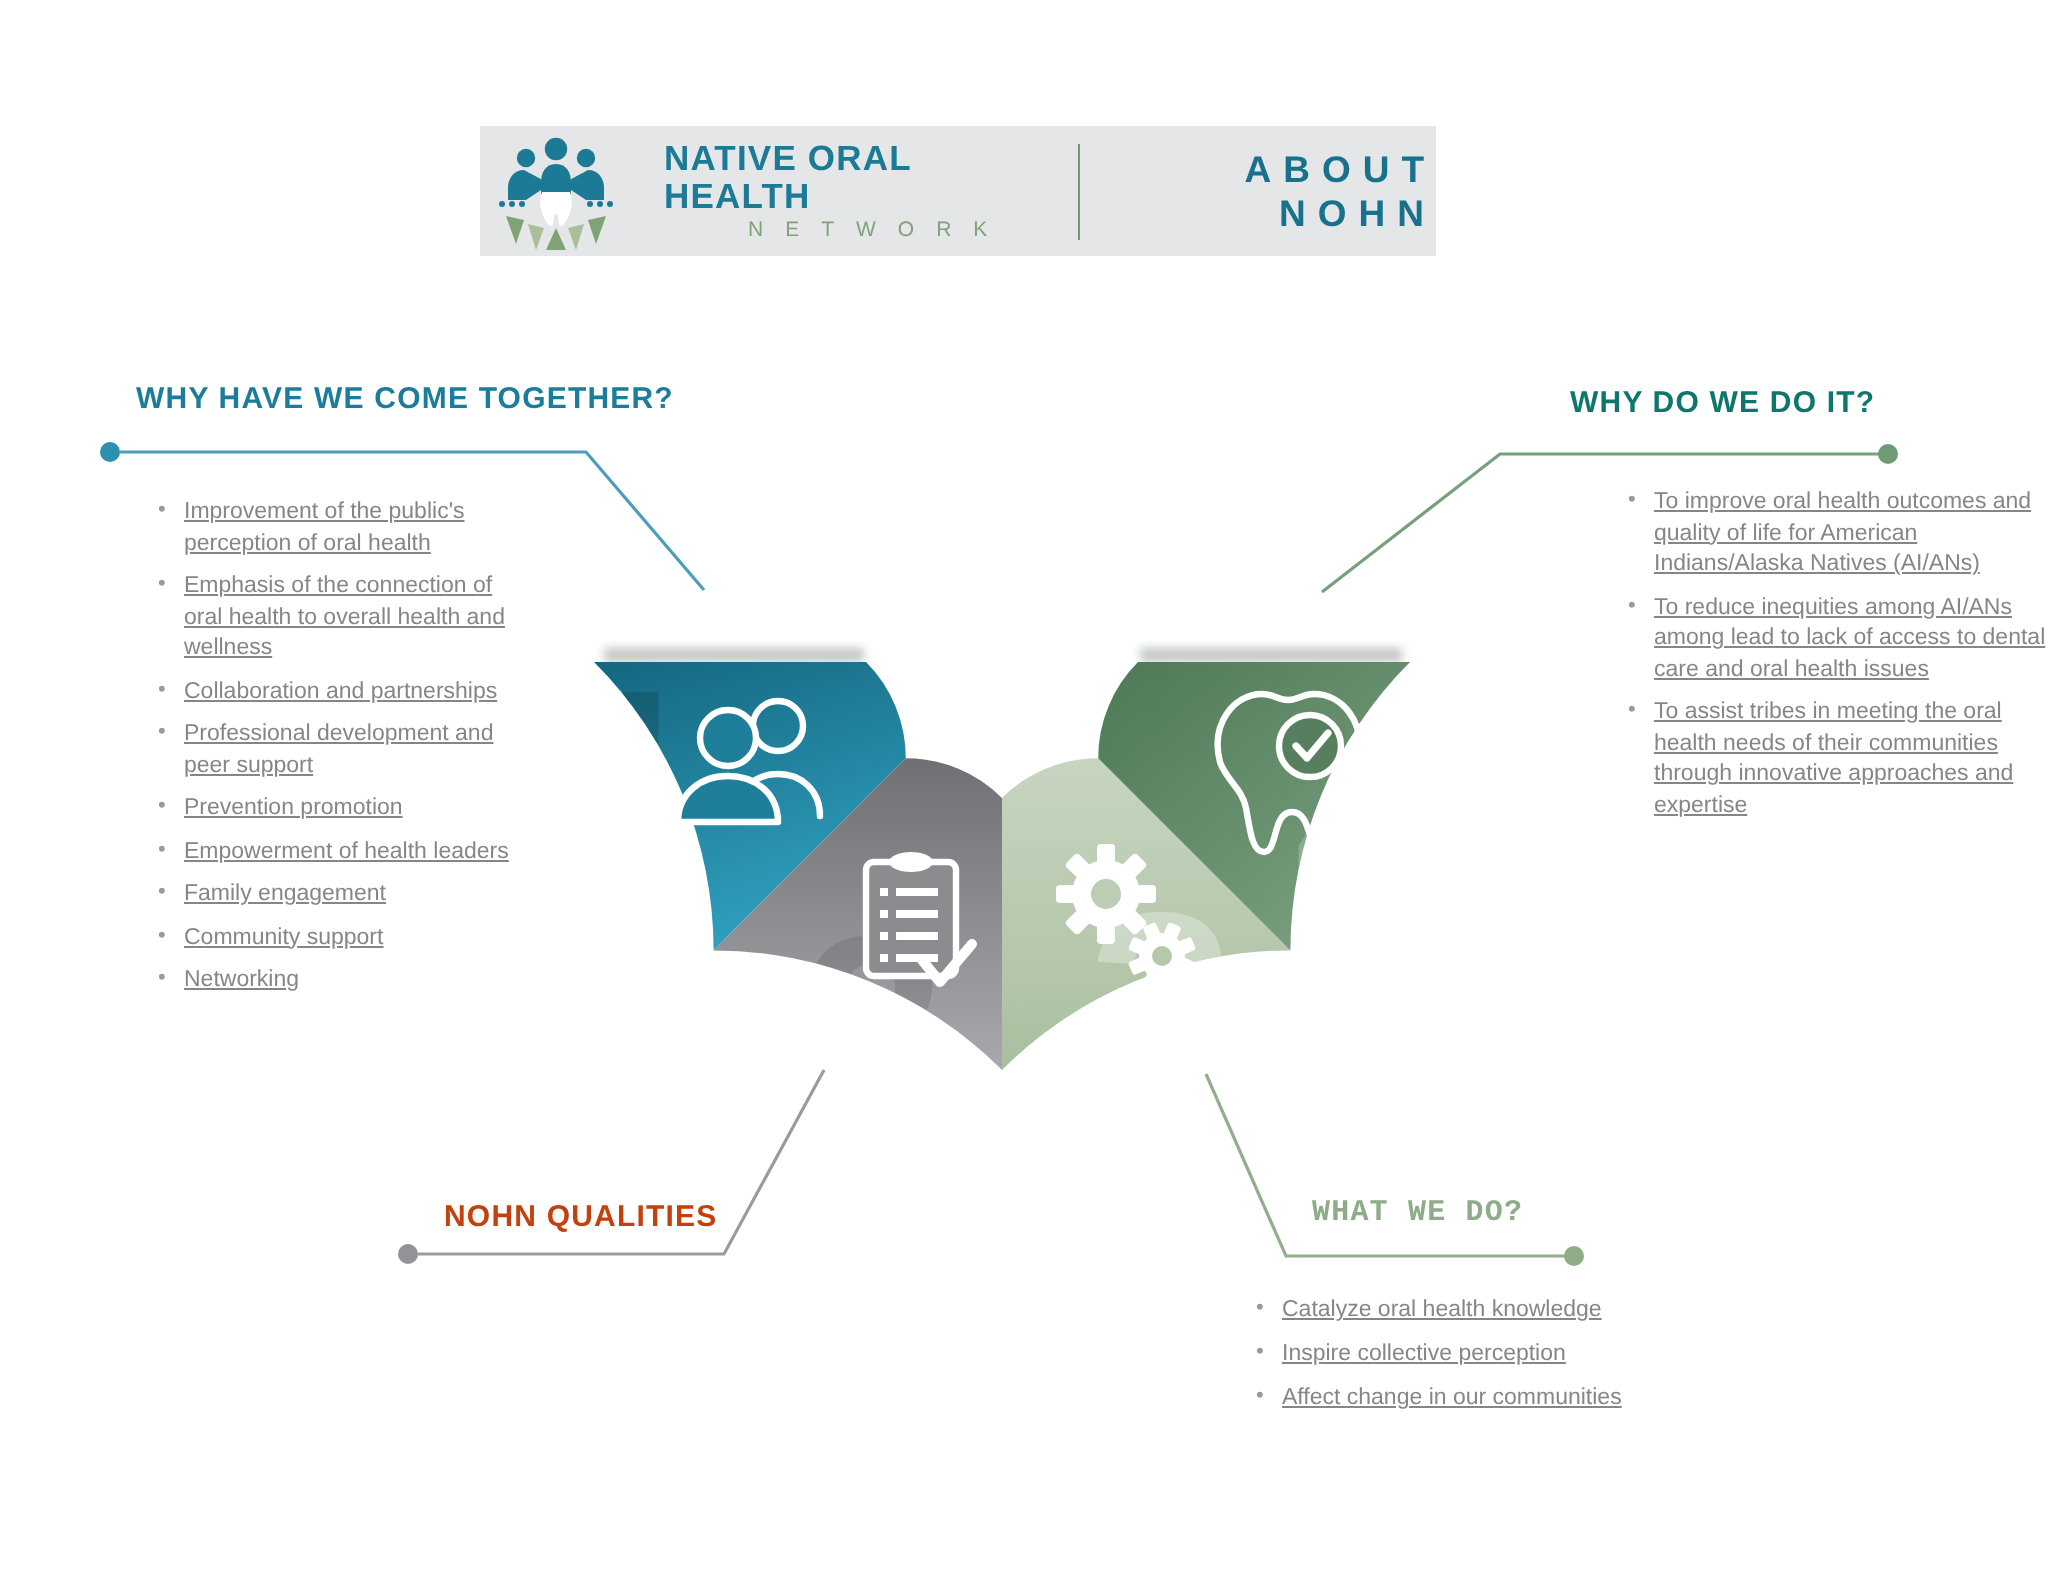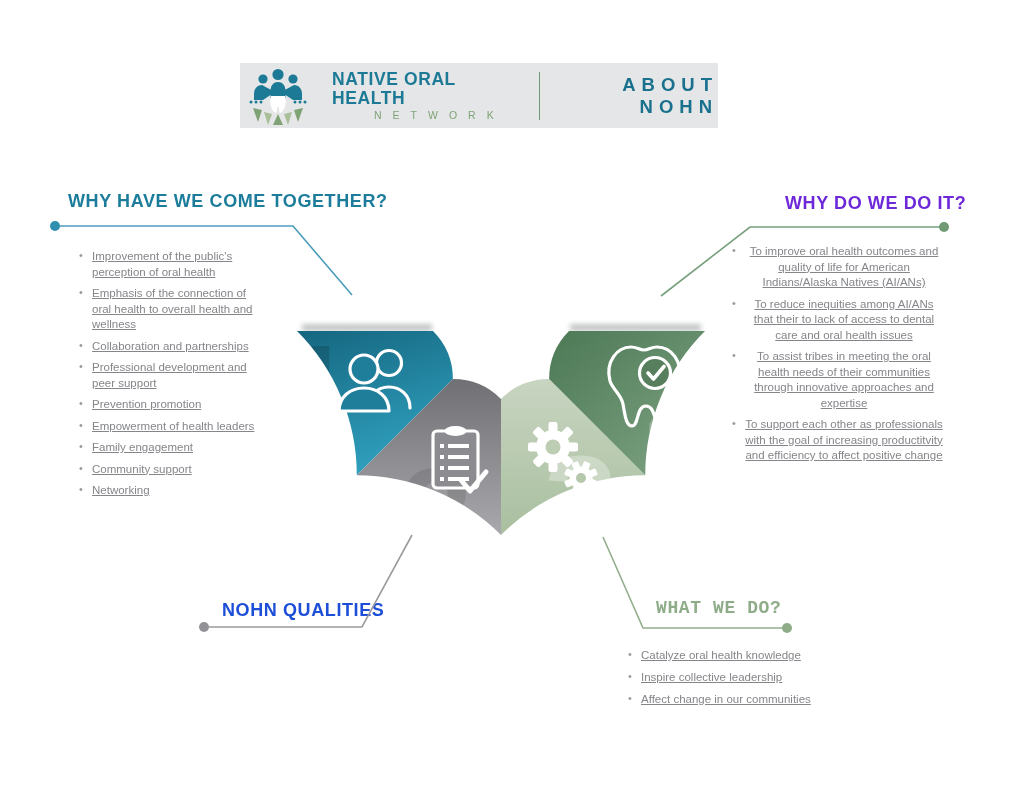--- a/index.html
+++ b/index.html
@@ -8,31 +8,31 @@
   
   .banner{position:absolute;left:240px;top:63px;width:478px;height:65px;background:#e5e6e7;
           display:flex;align-items:center;gap:20px;}
   .logo-icon{margin-left:6px;flex:0 0 auto;}
   .logo-text{margin-left:2px;width:196px;}
   .logo-title{color:#1d7a96;font-weight:bold;font-size:17.5px;letter-spacing:0.6px;line-height:19px;}
   .logo-sub{color:#7fa378;font-size:10.5px;letter-spacing:11px;padding-left:42px;margin-top:1px;}
   .banner-divider{width:2px;height:48px;background:#6f9a74;margin-left:14px;}
   .about-title{color:#19718d;font-weight:bold;font-size:18.5px;letter-spacing:6px;margin-left:18px;text-align:right;}
   
-  .sec-h{position:absolute;font-weight:bold;font-size:18px;letter-spacing:0.6px;white-space:nowrap;}
+  .sec-h{position:absolute;font-weight:bold;font-size:15px;letter-spacing:0.6px;white-space:nowrap;}
   .h-teal{color:#1b7d9b;}
-  .h-green{color:#6d28d9;}
-  .h-gray{color:#1d4ed8;}
+  .h-green{color:#0f766e;}
+  .h-gray{color:#c2410c;}
   .h-sage{color:#8fac88;font-family:Liberation Mono, monospace;}
   .sec-list{position:absolute;list-style:none;margin:0;padding:0;
             font-size:11.5px;line-height:15.5px;color:#85868a;}
   .sec-list li{margin-bottom:6px;padding-left:14px;position:relative;text-decoration:underline;}
   .sec-list li::before{content:"\2022";position:absolute;left:1px;top:-1px;color:#9a9a9e;font-size:11px;}
   .list-tl{left:78px;top:249px;width:185px;}
-  .list-tr{left:731px;top:244px;width:212px;text-align:center;}
+  .list-tr{left:813px;top:244px;width:212px;}
   .list-bl{left:208px;top:643px;width:195px;}
   .list-br{left:627px;top:648px;width:265px;}
   .list-br li{margin-bottom:6.5px;}
   .diagram-svg{position:absolute;left:0;top:0;}
   .seg-num{font-family:"Liberation Sans",sans-serif;font-weight:bold;font-size:132px;}
 </style>
 </head>
 <body>
 
 <div class="page">
@@ -82,29 +82,28 @@
     <li>Professional development and peer support</li>
     <li>Prevention promotion</li>
     <li>Empowerment of health leaders</li>
     <li>Family engagement</li>
     <li>Community support</li>
     <li>Networking</li>
   </ul>
 
   <ul class="sec-list list-tr">
     <li>To improve oral health outcomes and quality of life for American Indians/Alaska Natives (AI/ANs)</li>
-    <li>To reduce inequities among AI/ANs that their to lack of access to dental care and oral health issues</li>
+    <li>To reduce inequities among AI/ANs among lead to lack of access to dental care and oral health issues</li>
     <li>To assist tribes in meeting the oral health needs of their communities through innovative approaches and expertise</li>
-    <li>To support each other as professionals with the goal of increasing productitvity and efficiency to affect positive change</li>
   </ul>
 
 
   <ul class="sec-list list-br">
     <li>Catalyze oral health knowledge</li>
-    <li>Inspire collective leadership</li>
+    <li>Inspire collective perception</li>
     <li>Affect change in our communities</li>
   </ul>
 
   <svg class="diagram-svg" width="1024" height="789" viewBox="0 0 1024 789">
     <defs>
       <linearGradient id="g1" x1="0" y1="0" x2="0.35" y2="1">
         <stop offset="0" stop-color="#15667f"></stop>
           <stop offset="1" stop-color="#2f9fbd"></stop>
       </linearGradient>
       <linearGradient id="g2" x1="0" y1="0" x2="0" y2="1">

